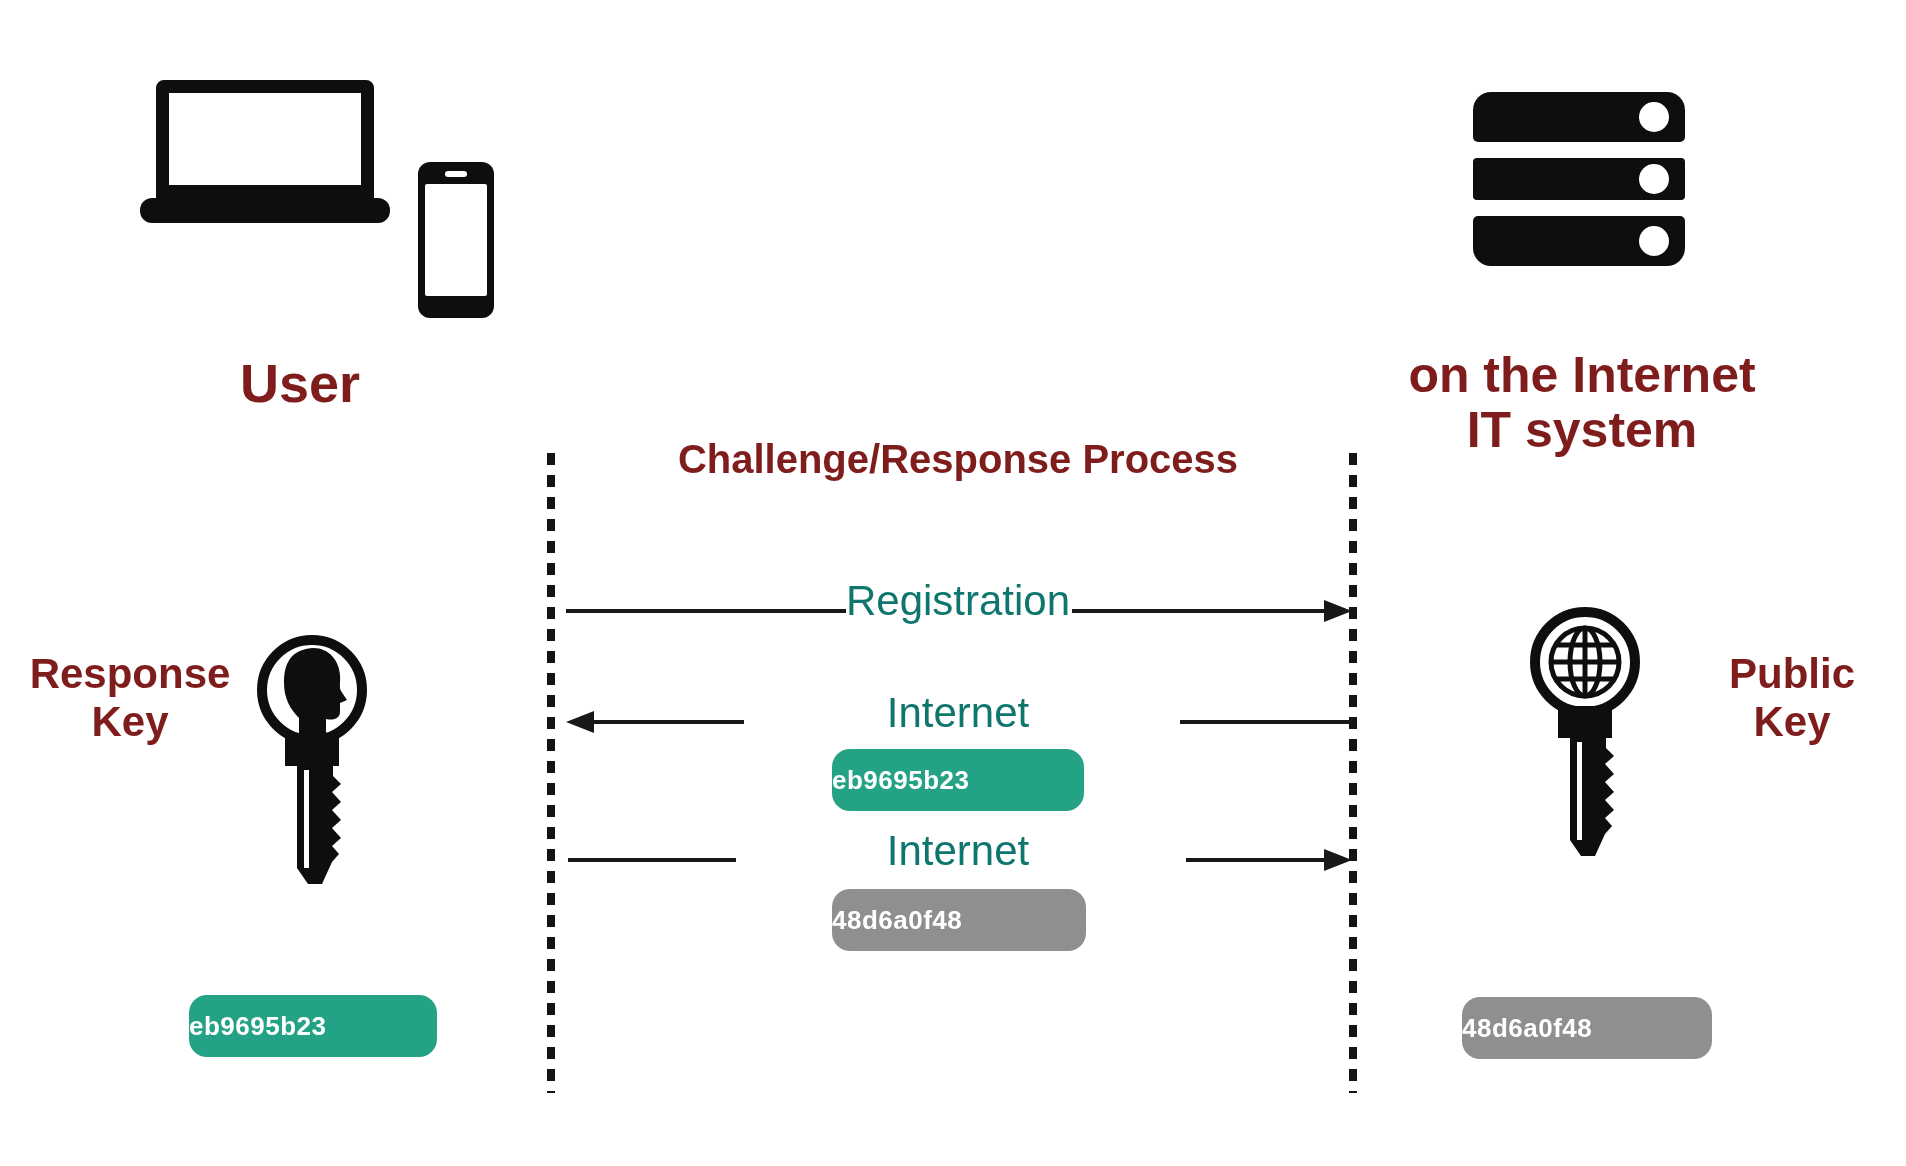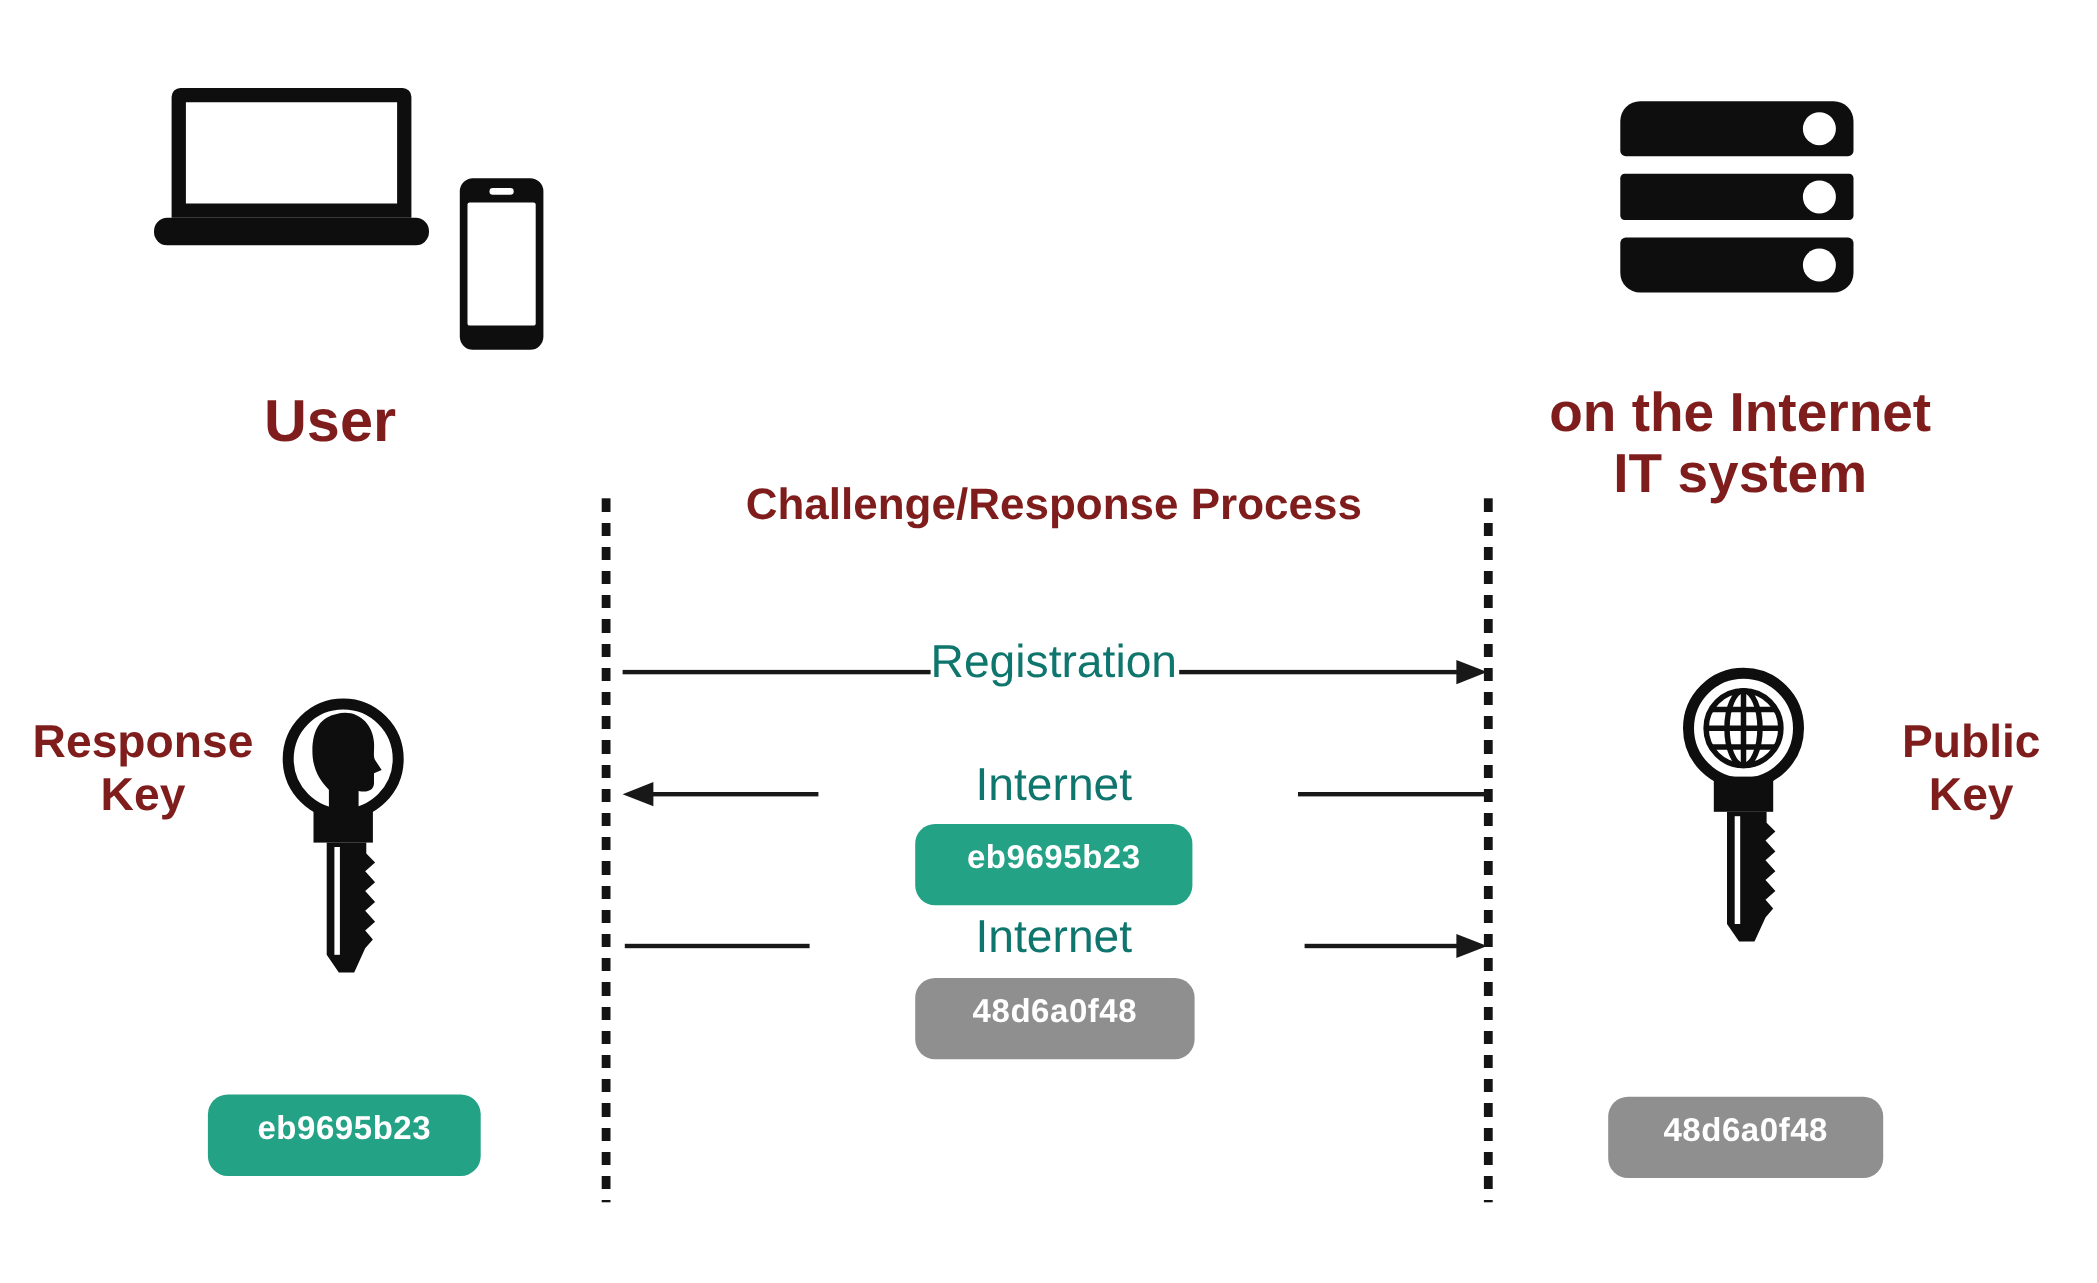--- a/index.html
+++ b/index.html
@@ -49,22 +49,22 @@
   .reg-label{top:577px;}
   .cha-head{left:566px;top:711px;}
   .cha-line-l{left:592px;top:720px;width:152px;}
   .cha-line-r{left:1180px;top:720px;width:172px;}
   .cha-label{top:689px;}
   .res-line-l{left:568px;top:858px;width:168px;}
   .res-line-r{left:1186px;top:858px;width:140px;}
   .res-head{left:1324px;top:849px;}
   .res-label{top:827px;}
   
-  .badge{position:absolute;height:74px;border-radius:18px;background:#23a286;
-    color:#ffffff;font-weight:bold;font-size:30px;text-align:center;line-height:62px;letter-spacing:0.5px;}
+  .badge{position:absolute;height:62px;border-radius:18px;background:#23a286;
+    color:#ffffff;font-weight:bold;font-size:26px;text-align:left;line-height:62px;letter-spacing:0.5px;}
   .cha-badge{left:832px;top:749px;width:252px;}
   .res-badge{left:832px;top:889px;width:254px;}
   .private-badge{left:189px;top:995px;width:248px;}
   .public-badge{left:1462px;top:997px;width:250px;}
   
   .key{position:absolute;width:130px;height:270px;}
   .key-private{left:247px;top:628px;}
   .key-public{left:1520px;top:600px;}
 </style>
 </head>

